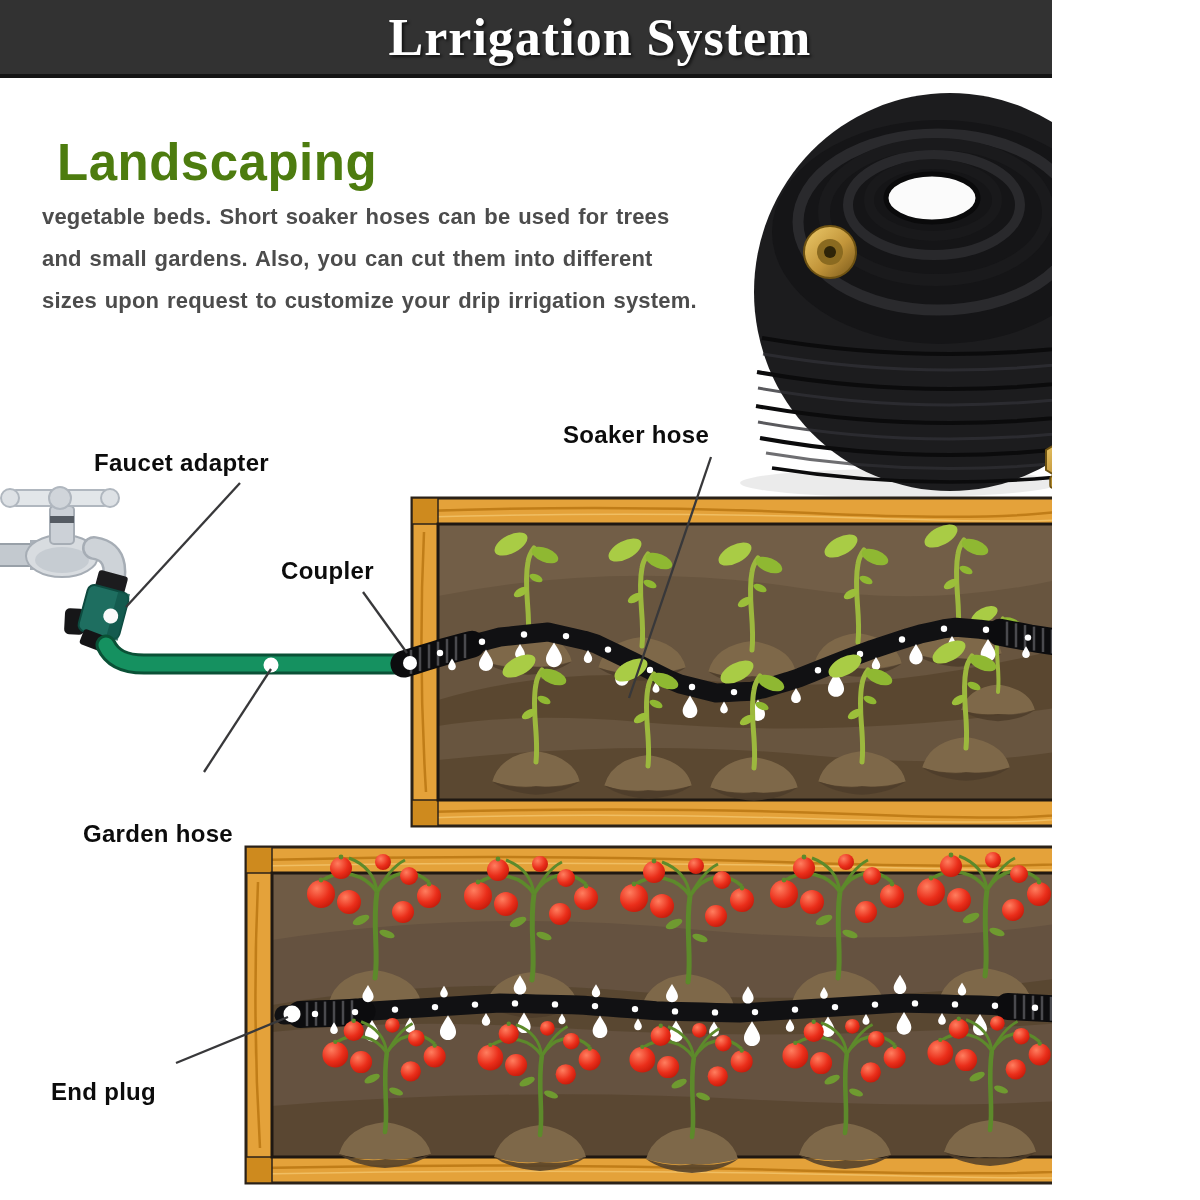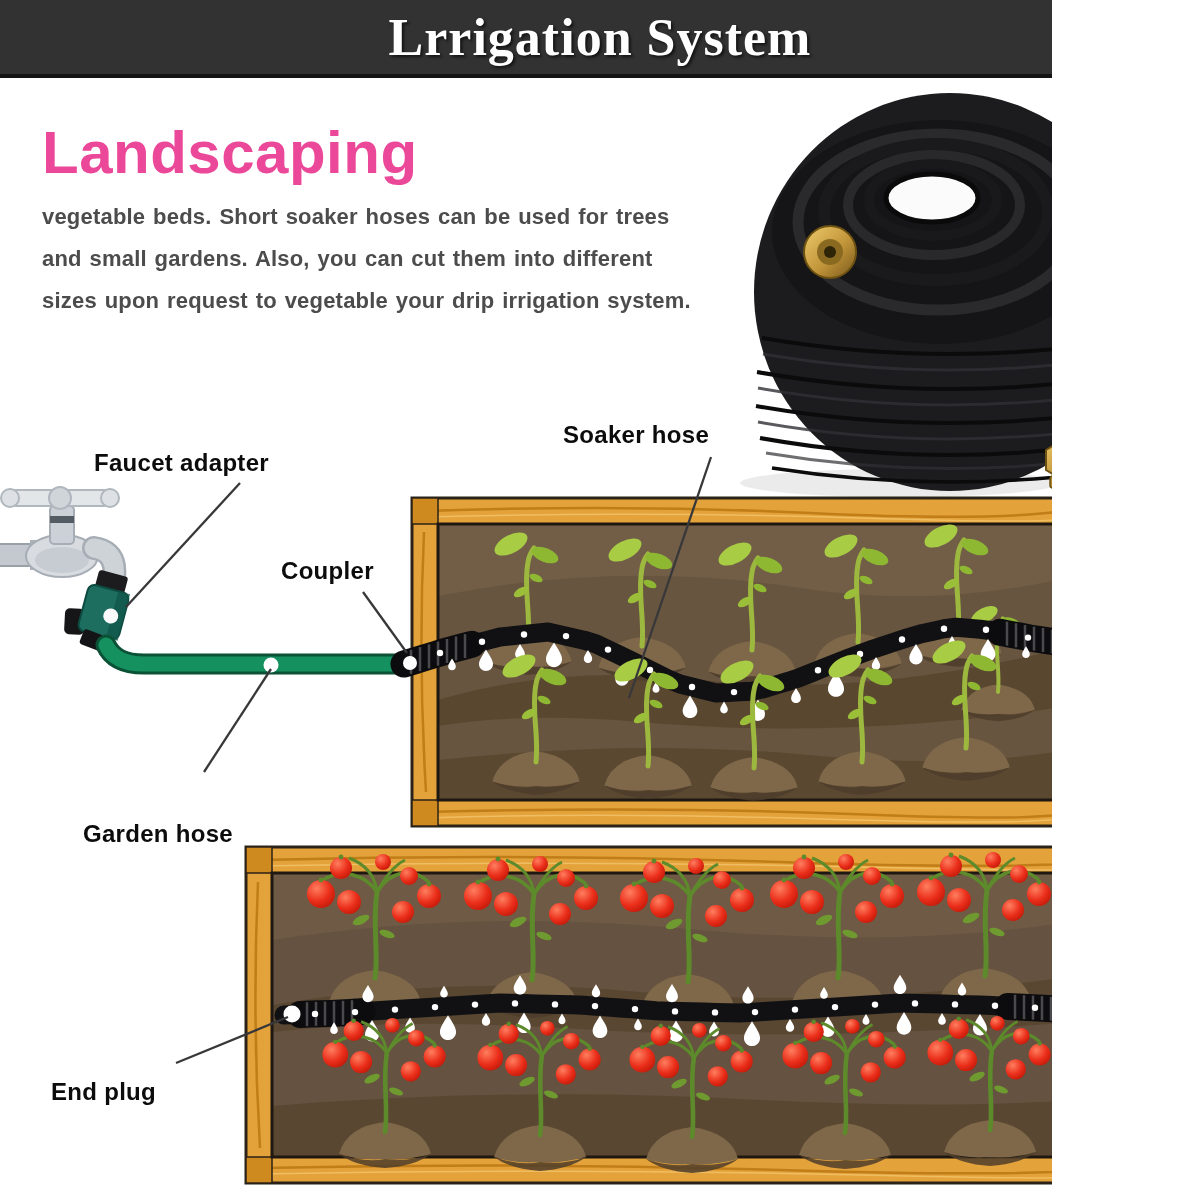--- a/index.html
+++ b/index.html
@@ -2,21 +2,21 @@
 <html><head>
 <meta charset="utf-8">
 <style>
   html,body{margin:0;padding:0;background:#ffffff;}
   .canvas{position:relative;width:1052px;height:1200px;background:#ffffff;overflow:hidden;
           font-family:"Liberation Sans", sans-serif;}
   .banner{position:absolute;left:0;top:0;width:1200px;height:74px;background:#323232;
           border-bottom:4px solid #141414;display:flex;align-items:center;justify-content:center;}
   .banner-title{font-family:"Liberation Serif", serif;font-weight:bold;font-size:52px;color:#ffffff;
           letter-spacing:1px;text-shadow:2px 2px 3px rgba(0,0,0,.65);}
-  .heading{position:absolute;left:42px;top:118px;margin:0;font-size:60px;font-weight:bold;color:#ec4899;
+  .heading{position:absolute;left:42px;top:118px;margin:15px;font-size:51px;font-weight:bold;color:#4d7c0f;
           letter-spacing:0.5px;}
   .para{position:absolute;left:42px;top:196px;width:700px;}
   .para .pline{font-size:22px;font-weight:bold;color:#4c4c4c;line-height:42px;letter-spacing:0.2px;
           word-spacing:1.5px;}
   .scene{position:absolute;left:0;top:0;width:1200px;height:1200px;}
   .diagram-label{position:absolute;font-size:24px;font-weight:bold;color:#0c0c0c;letter-spacing:0.3px;
           white-space:nowrap;}
   #lbl-faucet{left:94px;top:449px;}
   #lbl-coupler{left:281px;top:557px;}
   #lbl-soaker{left:563px;top:421px;}
@@ -30,21 +30,21 @@
 
   <div class="banner">
     <span class="banner-title">Lrrigation System</span>
   </div>
 
   <h1 class="heading">Landscaping</h1>
 
   <div class="para">
     <div class="pline">vegetable beds. Short soaker hoses can be used for trees</div>
     <div class="pline">and small gardens. Also, you can cut them into different</div>
-    <div class="pline">sizes upon request to vegetable your drip irrigation system.</div>
+    <div class="pline">sizes upon request to customize your drip irrigation system.</div>
   </div>
 
   <svg id="scene" class="scene" viewBox="0 0 1200 1200">
     <defs>
       <radialGradient id="tomG" cx="0.35" cy="0.3" r="0.85">
         <stop offset="0%" stop-color="#FF7E5F"></stop>
         <stop offset="55%" stop-color="#EA2E1A"></stop>
         <stop offset="100%" stop-color="#B91405"></stop>
       </radialGradient>
       <linearGradient id="brassG" x1="0" y1="0" x2="1" y2="1">

